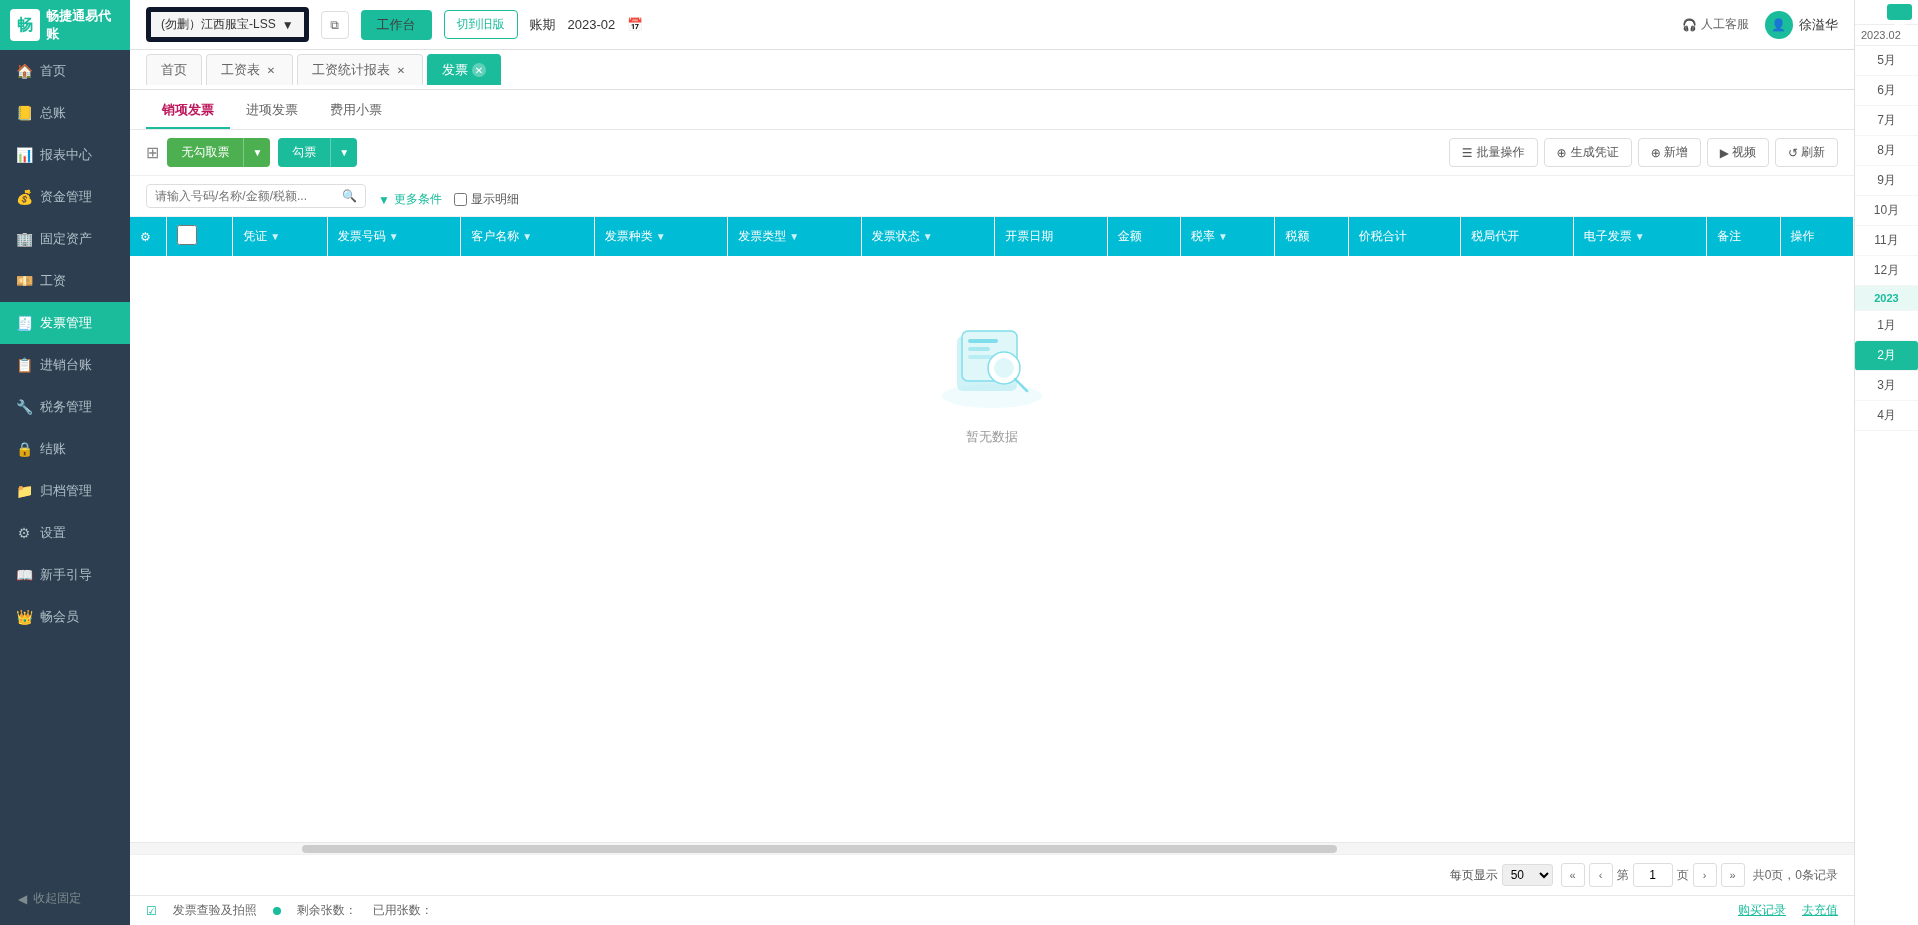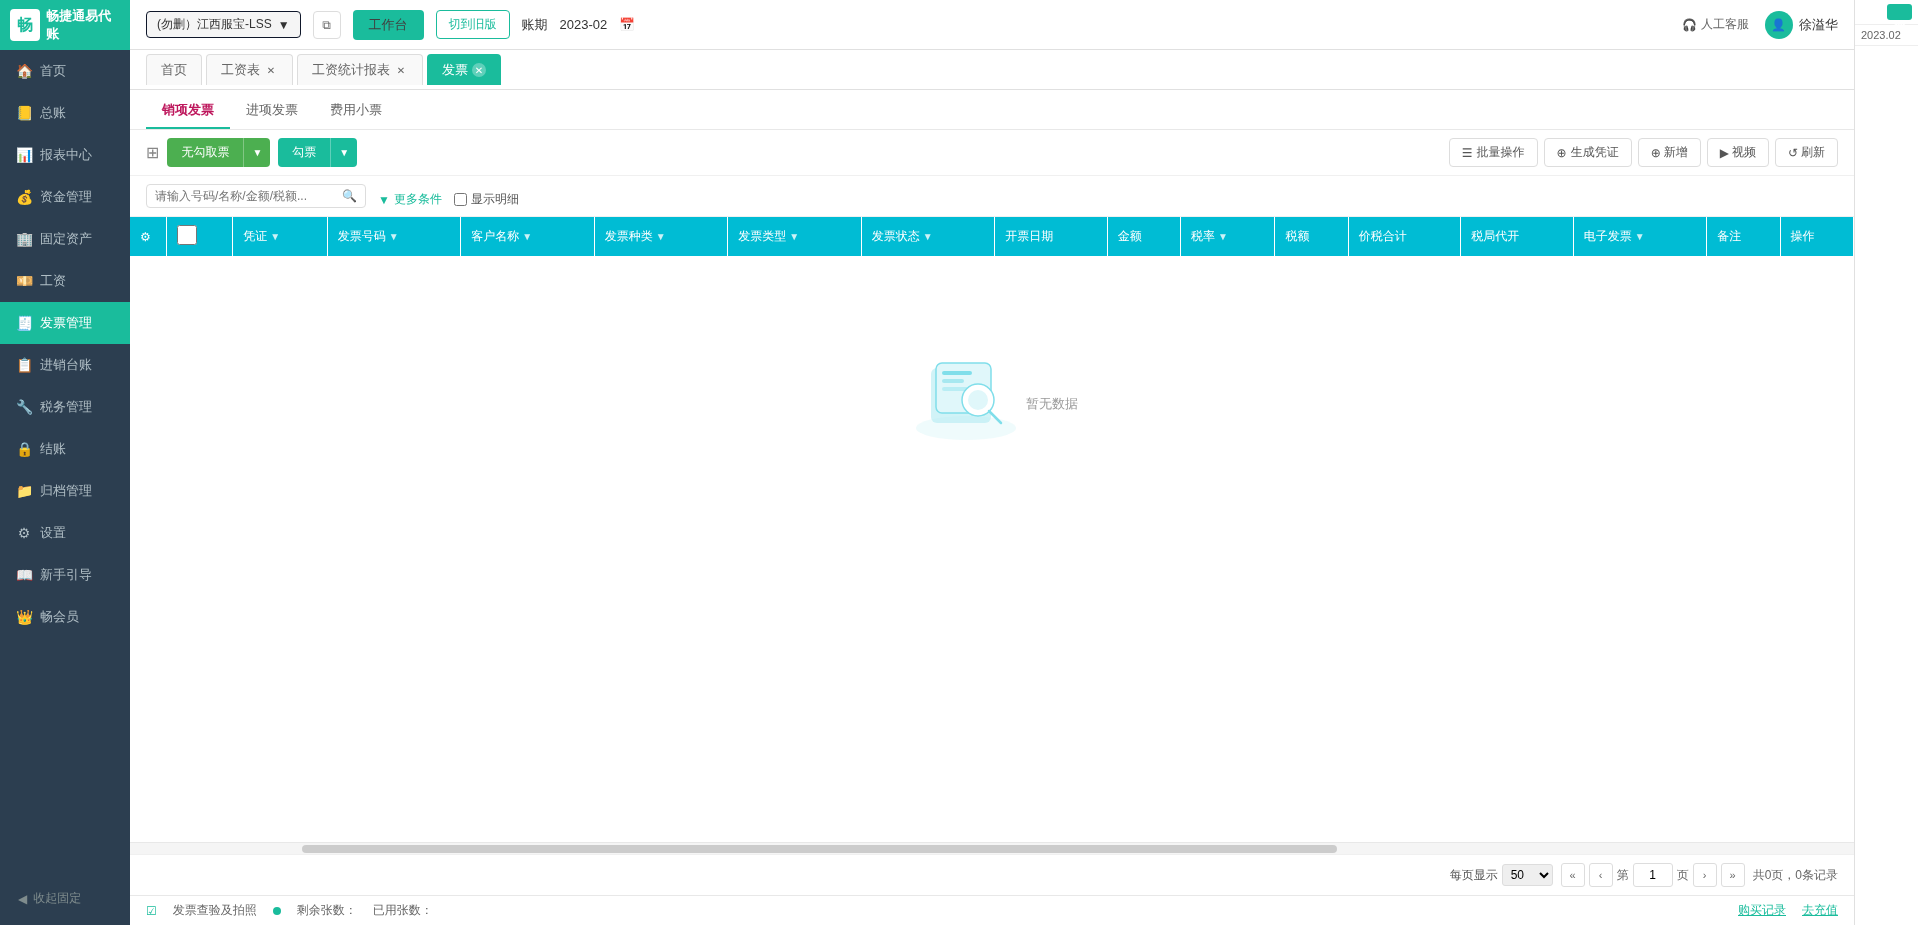--- a/index.html
+++ b/index.html
@@ -13,21 +13,21 @@
     .sidebar-item.active { background: #1abc9c; color: white; }
     .sidebar-item-icon { font-size: 14px; width: 16px; text-align: center; }
     .sidebar-bottom { margin-top: auto; padding: 10px; }
     .sidebar-collapse { display: flex; align-items: center; gap: 6px; padding: 8px; color: #7f8c8d; cursor: pointer; font-size: 12px; }
 
     
     .main { flex: 1; display: flex; flex-direction: column; overflow: hidden; }
 
     
     .topbar { background: white; height: 50px; display: flex; align-items: center; padding: 0 16px; gap: 12px; border-bottom: 1px solid #e0e0e0; flex-shrink: 0; position: relative; }
-    .company-selector { display: flex; align-items: center; gap: 6px; background: #f5f5f5; border: 1px solid #0f172a; border-radius: 4px; padding: 4px 10px; cursor: pointer; font-size: 12px; color: #333; }
+    .company-selector { display: flex; align-items: center; gap: 6px; background: #f5f5f5; border: 5px solid #0f172a; border-radius: 4px; padding: 4px 10px; cursor: pointer; font-size: 12px; color: #333; }
     .copy-icon { width: 28px; height: 28px; border: 1px solid #ddd; border-radius: 4px; display: flex; align-items: center; justify-content: center; cursor: pointer; color: #666; }
     .workspace-btn { background: #1abc9c; color: #404040; border: none; border-radius: 4px; padding: 6px 16px; cursor: pointer; font-size: 13px; }
     .switch-btn { border: 1px solid #1abc9c; color: #1abc9c; border-radius: 4px; padding: 5px 12px; cursor: pointer; font-size: 12px; background: white; }
     .period-label { font-size: 13px; color: #333; display: flex; align-items: center; gap: 12px; }
     .topbar-right { margin-left: auto; display: flex; align-items: center; gap: 16px; }
     .service-btn { display: flex; align-items: center; gap: 4px; color: #666; cursor: pointer; font-size: 12px; }
     .user-info { display: flex; align-items: center; gap: 6px; color: #333; cursor: pointer; font-size: 13px; }
     .user-avatar { width: 28px; height: 28px; border-radius: 50%; background: #1abc9c; display: flex; align-items: center; justify-content: center; color: white; font-size: 12px; }
 
     
@@ -92,21 +92,21 @@
     .date-item.year-label { color: #1abc9c; font-weight: bold; background: #e8f8f5; font-size: 11px; }
 
     
     .table-scroll-bar { height: 12px; background: #f5f5f5; border-top: 1px solid #e8e8e8; }
     .scroll-thumb { height: 8px; margin: 2px 0; width: 60%; margin-left: 10%; background: #ccc; border-radius: 4px; }
 
     
     .icon-filter { font-size: 10px; color: rgba(255,255,255,0.8); cursor: pointer; }
     .checkbox-col { width: 20px; height: 20px; border: 1px solid #ddd; border-radius: 3px; background: white; cursor: pointer; }
 
-    .empty-svg-container { display: flex; flex-direction: row; align-items: center; justify-content: center; padding: 60px 0; margin-top: 32px; }
+    .empty-svg-container { display: flex; flex-direction: column; align-items: center; justify-content: center; padding: 60px 0; }
   </style>
 </head>
 <body>
 
 <div class="sidebar">
   <div class="sidebar-logo">
     <div class="sidebar-logo-icon">畅</div>
     <span>畅捷通易代账</span>
   </div>
 
@@ -433,13 +433,28 @@
   </div>
 </div>
 
 <div class="right-panel" style="width:64px;position:relative;">
   <div style="display:flex;justify-content:flex-end;padding:4px;border-bottom:1px solid #eee;">
     <span style="cursor:pointer;color:#1abc9c;font-size:12px;writing-mode:vertical-lr;text-align:center;background:#1abc9c;color:white;padding:8px 4px;border-radius:3px;margin-right:2px;">开账日期</span>
   </div>
   <div style="display:flex;justify-content:space-between;padding:4px 6px;font-size:11px;color:#666;border-bottom:1px solid #eee;">
     <span>2023.02</span>
   </div>
+  <div id="date-months-container">
+      <div class="date-item">5月</div>
+      <div class="date-item">6月</div>
+      <div class="date-item">7月</div>
+      <div class="date-item">8月</div>
+      <div class="date-item">9月</div>
+      <div class="date-item">10月</div>
+      <div class="date-item">11月</div>
+      <div class="date-item">12月</div>
+      <div class="date-item year-label">2023</div>
+      <div class="date-item">1月</div>
+      <div class="date-item active">2月</div>
+      <div class="date-item">3月</div>
+      <div class="date-item">4月</div>
+    </div>
 </div>
 
 </body></html>

